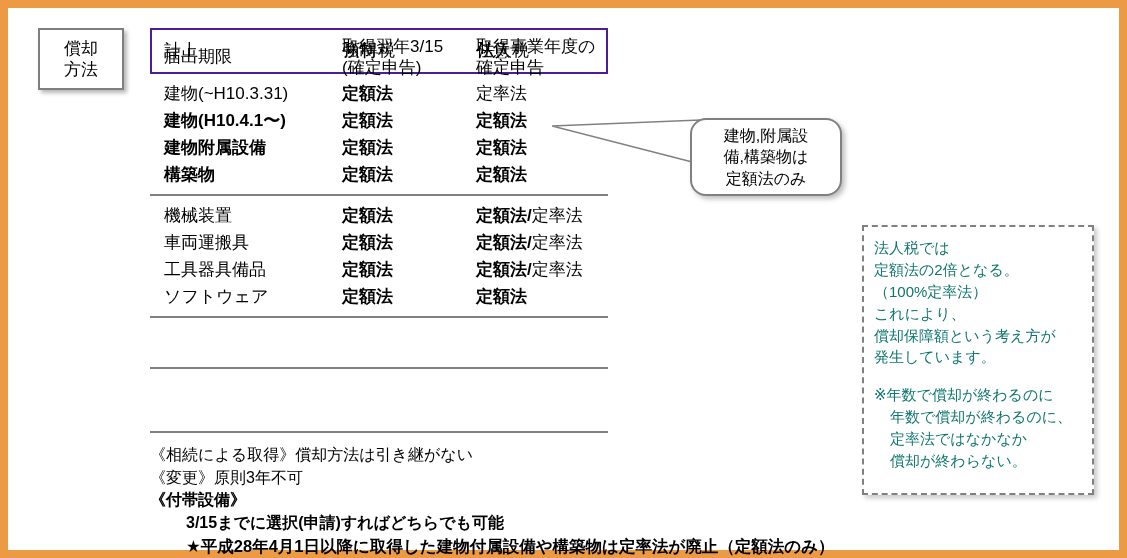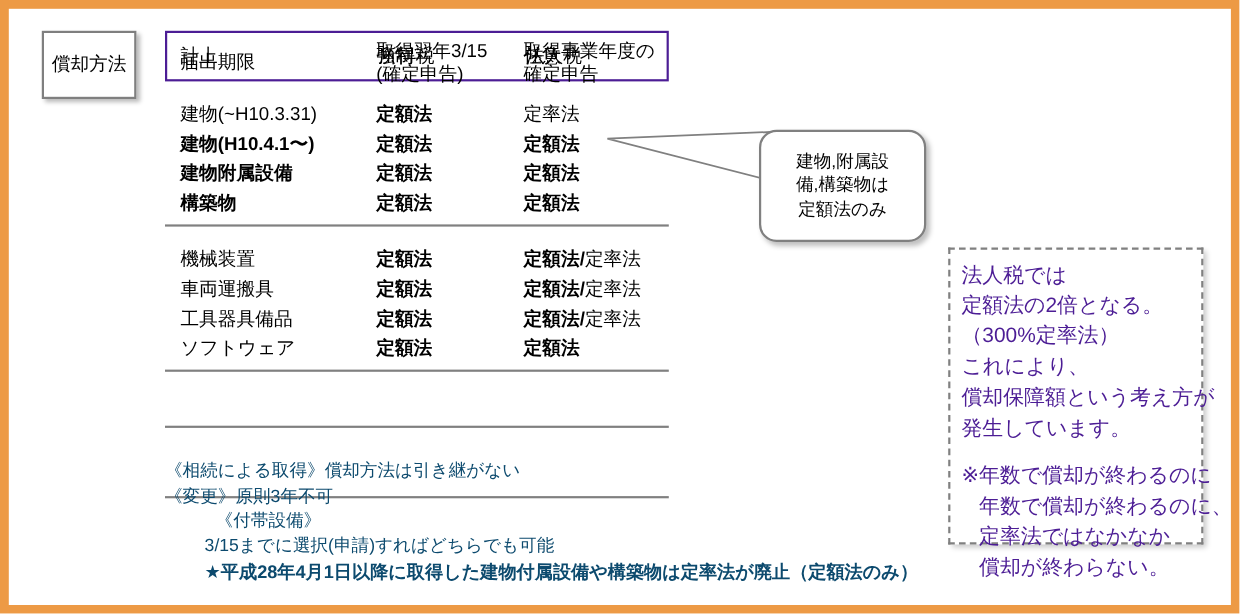--- a/index.html
+++ b/index.html
@@ -36,21 +36,21 @@
     position: absolute;
     left: 38px;
     top: 28px;
     width: 86px;
     height: 62px;
     border: 2px solid #7F7F7F;
     background: #ffffff;
     box-sizing: border-box;
     box-shadow: 3px 3px 4px rgba(0,0,0,0.28);
     display: flex;
-    flex-direction: row;
+    flex-direction: column;
     align-items: center;
     justify-content: center;
     line-height: 1.25;
     font-size: 17px;
     color: #000000;
   }
   .title-box span { display: block; }
 
   
   .table-wrap {
@@ -87,53 +87,53 @@
   .thead .cell { line-height: 42px; font-size: 17px; }
 
   .bold { font-weight: bold; }
   .reg  { font-weight: normal; }
 
   .sep {
     height: 0;
     border-top: 2px solid #808080;
     margin: 0;
   }
-  .group { padding-top: 16px; padding-bottom: 6px; }
+  .group { padding-top: 6px; padding-bottom: 6px; }
 
   
   .row-tall { height: 49px; }
   .row-tall .cell { line-height: 1.25; top: 8px; }
   .row-tall .c-label { top: 18px; }
   .stack { display: block; }
 
   .row-mid { height: 62px; }
   .row-mid .cell { line-height: 46px; }
 
   
   .footnotes {
     position: absolute;
     left: 150px;
-    top: 418px;
+    top: 444px;
     width: 700px;
     font-size: 16px;
-    color: #0c4a6e;
+    color: #000000;
     line-height: 1.42;
   }
   .fn-line { white-space: nowrap; }
-  .fn-indent { padding-left: 36px; }
-  .fn-bold { font-weight: normal; margin-left: 46px; }
+  .fn-indent { padding-left: 36px; font-weight: bold; }
+  .fn-bold { font-weight: bold; }
   .fn-star { font-weight: bold; font-size: 16.5px; }
 
   
   .callout {
     position: absolute;
     left: 690px;
     top: 118px;
     width: 152px;
-    height: 102px;
+    height: 78px;
     border: 2px solid #808080;
     border-radius: 16px;
     background: #ffffff;
     box-sizing: border-box;
     box-shadow: 3px 3px 5px rgba(0,0,0,0.25);
     display: flex;
     flex-direction: column;
     justify-content: center;
     font-size: 16px;
     line-height: 1.32;
@@ -156,23 +156,23 @@
     position: absolute;
     left: 862px;
     top: 225px;
     width: 232px;
     height: 270px;
     border: 2px dashed #808080;
     background: #ffffff;
     box-sizing: border-box;
     box-shadow: 3px 3px 5px rgba(0,0,0,0.22);
     padding: 10px 0 0 10px;
-    font-size: 19px;
+    font-size: 15px;
     line-height: 1.46;
-    color: #4c1d95;
+    color: #0f766e;
   }
   .note .nl { white-space: nowrap; display: block; }
   .note .nl-indent { padding-left: 16px; }
   .note .gap { height: 16px; }
 </style>
 </head>
 <body>
 
 <div id="canvas">
 
@@ -269,21 +269,21 @@
 
   <div class="callout">
     <span>建物,附属設</span>
     <span>備,構築物は</span>
     <span>定額法のみ</span>
   </div>
 
   <div class="note">
     <span class="nl">法人税では</span>
     <span class="nl">定額法の2倍となる。</span>
-    <span class="nl">（300%定率法）</span>
+    <span class="nl">（100%定率法）</span>
     <span class="nl">これにより、</span>
     <span class="nl">償却保障額という考え方が</span>
     <span class="nl">発生しています。</span>
     <div class="gap"></div>
     <span class="nl">※年数で償却が終わるのに</span>
     <span class="nl nl-indent">年数で償却が終わるのに、</span>
     <span class="nl nl-indent">定率法ではなかなか</span>
     <span class="nl nl-indent">償却が終わらない。</span>
   </div>
 

